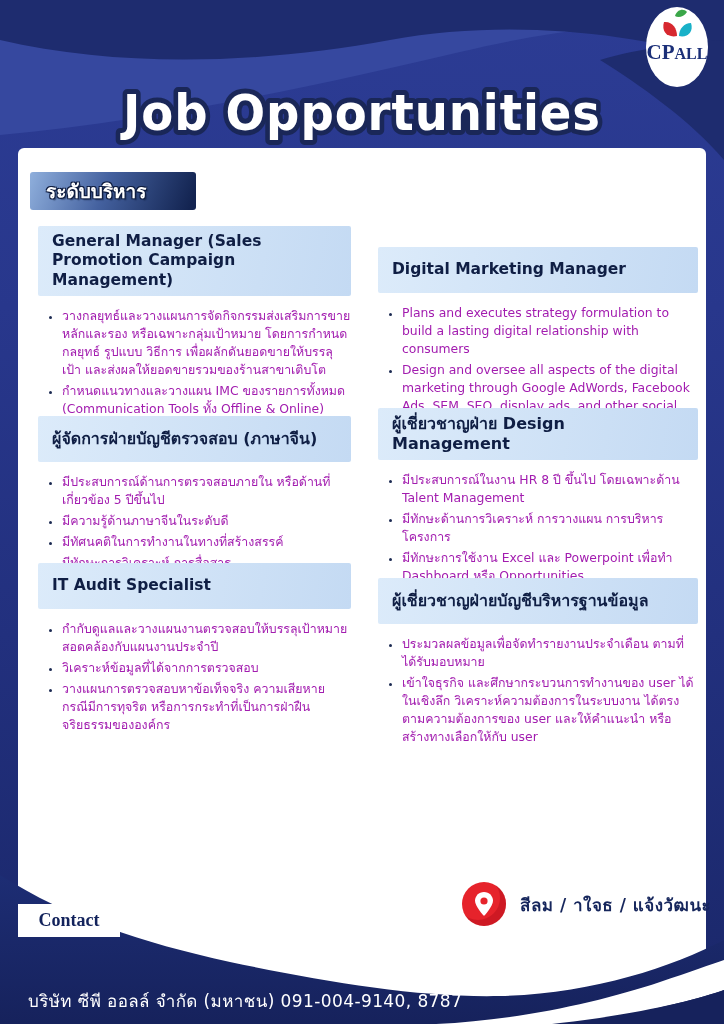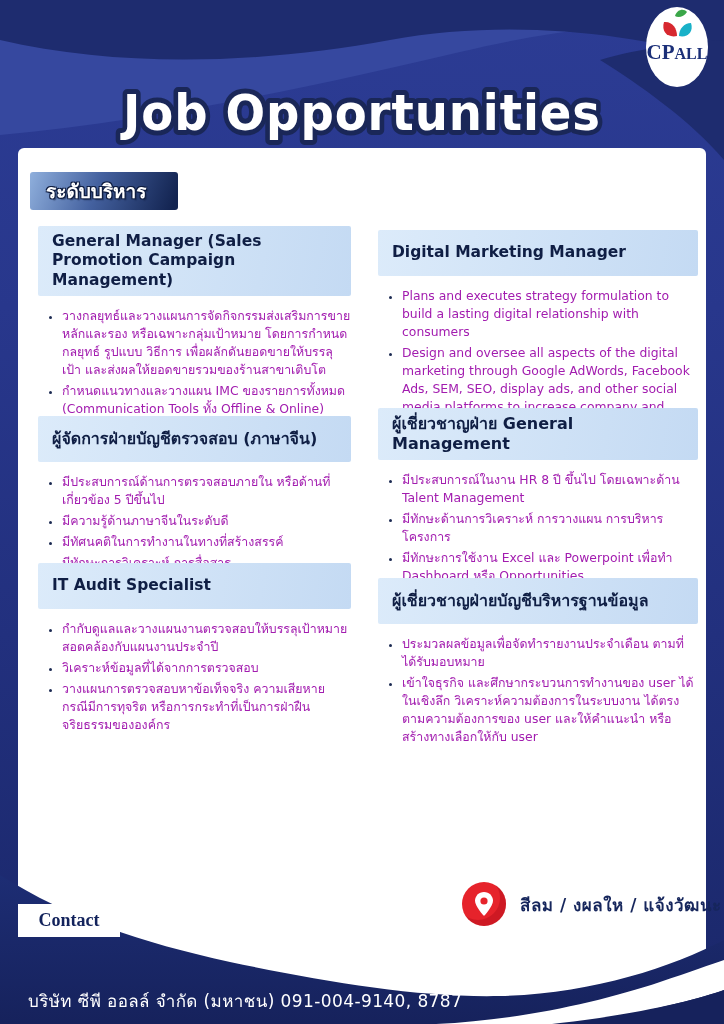--- a/index.html
+++ b/index.html
@@ -16,21 +16,21 @@
   .headline-svg { position:absolute; top:74px; left:0; }
   .logo { position:absolute; top:4px; left:644px; }
 
   .card {
     position:absolute; top:148px; left:18px;
     width:688px; height:876px;
     background:#ffffff; border-radius:6px;
   }
   .level-badge {
     position:absolute; top:24px; left:12px;
-    width:148px; height:38px;
+    width:166px; height:38px;
     background: linear-gradient(110deg, #8fafdc 0%, #44619f 45%, #132451 96%);
     border-radius:3px;
     display:flex; align-items:center; padding-left:16px;
     color:#ffffff; font-size:19px; font-weight:bold;
     text-shadow:1px 1px 0 #0d1b3e,-1px -1px 0 #0d1b3e,1px -1px 0 #0d1b3e,-1px 1px 0 #0d1b3e,2px 2px 1px rgba(13,27,62,.5);
   }
   .job { position:absolute; }
   .col1 { left:20px; width:313px; }
   .col2 { left:360px; width:320px; }
   .job-title {
@@ -103,40 +103,40 @@
     <div class="level-badge">ระดับบริหาร</div>
 
     <div class="job col1" style="top:78px;">
       <div class="job-title h-two t-en">General Manager (Sales Promotion Campaign Management)</div>
       <ul>
         <li>วางกลยุทธ์และวางแผนการจัดกิจกรรมส่งเสริมการขายหลักและรอง หรือเฉพาะกลุ่มเป้าหมาย โดยการกำหนดกลยุทธ์ รูปแบบ วิธีการ เพื่อผลักดันยอดขายให้บรรลุเป้า และส่งผลให้ยอดขายรวมของร้านสาขาเติบโต</li>
         <li>กำหนดแนวทางและวางแผน IMC ของรายการทั้งหมด (Communication Tools ทั้ง Offline &amp; Online)</li>
       </ul>
     </div>
 
-    <div class="job col2" style="top:82px;">
+    <div class="job col2" style="top:99px;">
       <div class="job-title h-one t-en">Digital Marketing Manager</div>
       <ul>
         <li>Plans and executes strategy formulation to build a lasting digital relationship with consumers</li>
         <li>Design and oversee all aspects of the digital marketing through Google AdWords, Facebook Ads, SEM, SEO, display ads, and other social media platforms to increase company and brand awareness</li>
       </ul>
     </div>
 
     <div class="job col1" style="top:268px;">
       <div class="job-title h-one t-th">ผู้จัดการฝ่ายบัญชีตรวจสอบ (ภาษาจีน)</div>
       <ul>
         <li>มีประสบการณ์ด้านการตรวจสอบภายใน หรือด้านที่เกี่ยวข้อง 5 ปีขึ้นไป</li>
         <li>มีความรู้ด้านภาษาจีนในระดับดี</li>
         <li>มีทัศนคติในการทำงานในทางที่สร้างสรรค์</li>
         <li>มีทักษะการวิเคราะห์ การสื่อสาร</li>
       </ul>
     </div>
 
     <div class="job col2" style="top:260px;">
-      <div class="job-title h-one t-th">ผู้เชี่ยวชาญฝ่าย General Management</div>
+      <div class="job-title h-one t-th">ผู้เชี่ยวชาญฝ่าย Design Management</div>
       <ul>
         <li>มีประสบการณ์ในงาน HR 8 ปี ขึ้นไป โดยเฉพาะด้าน Talent Management</li>
         <li>มีทักษะด้านการวิเคราะห์ การวางแผน การบริหารโครงการ</li>
         <li>มีทักษะการใช้งาน Excel และ Powerpoint เพื่อทำ Dashboard หรือ Opportunities</li>
         <li>สามารถสื่อสารภาษาอังกฤษได้ดี</li>
       </ul>
     </div>
 
     <div class="job col1" style="top:415px;">
       <div class="job-title h-one t-en">IT Audit Specialist</div>
@@ -156,21 +156,21 @@
     </div>
   </div>
 
   <div class="location-row">
     <div class="pin-circle">
       <svg width="44" height="44" viewBox="0 0 44 44">
         <path d="M22,10 C16.8,10 13,14 13,18.8 C13,24.5 22,34 22,34 C22,34 31,24.5 31,18.8 C31,14 27.2,10 22,10 Z" fill="#ffffff"></path>
         <circle cx="22" cy="19" r="3.6" fill="#e6232b"></circle>
       </svg>
     </div>
-    <div class="location-text">สีลม / งผลให / แจ้งวัฒนะ</div>
+    <div class="location-text">สีลม / าใจธ / แจ้งวัฒนะ</div>
   </div>
 
   <svg class="footer-waves" width="724" height="200" viewBox="0 0 724 200">
     <defs>
       <linearGradient id="navyGrad" x1="0" y1="0" x2="0" y2="1">
         <stop offset="0" stop-color="#1d2d74"></stop>
         <stop offset="1" stop-color="#16225c"></stop>
       </linearGradient>
     </defs>
     <path d="M0,51 C70,95 140,118 230,138 C320,157 420,174 500,172 C590,170 670,144 724,116 L724,200 L0,200 Z" fill="url(#navyGrad)"></path>

